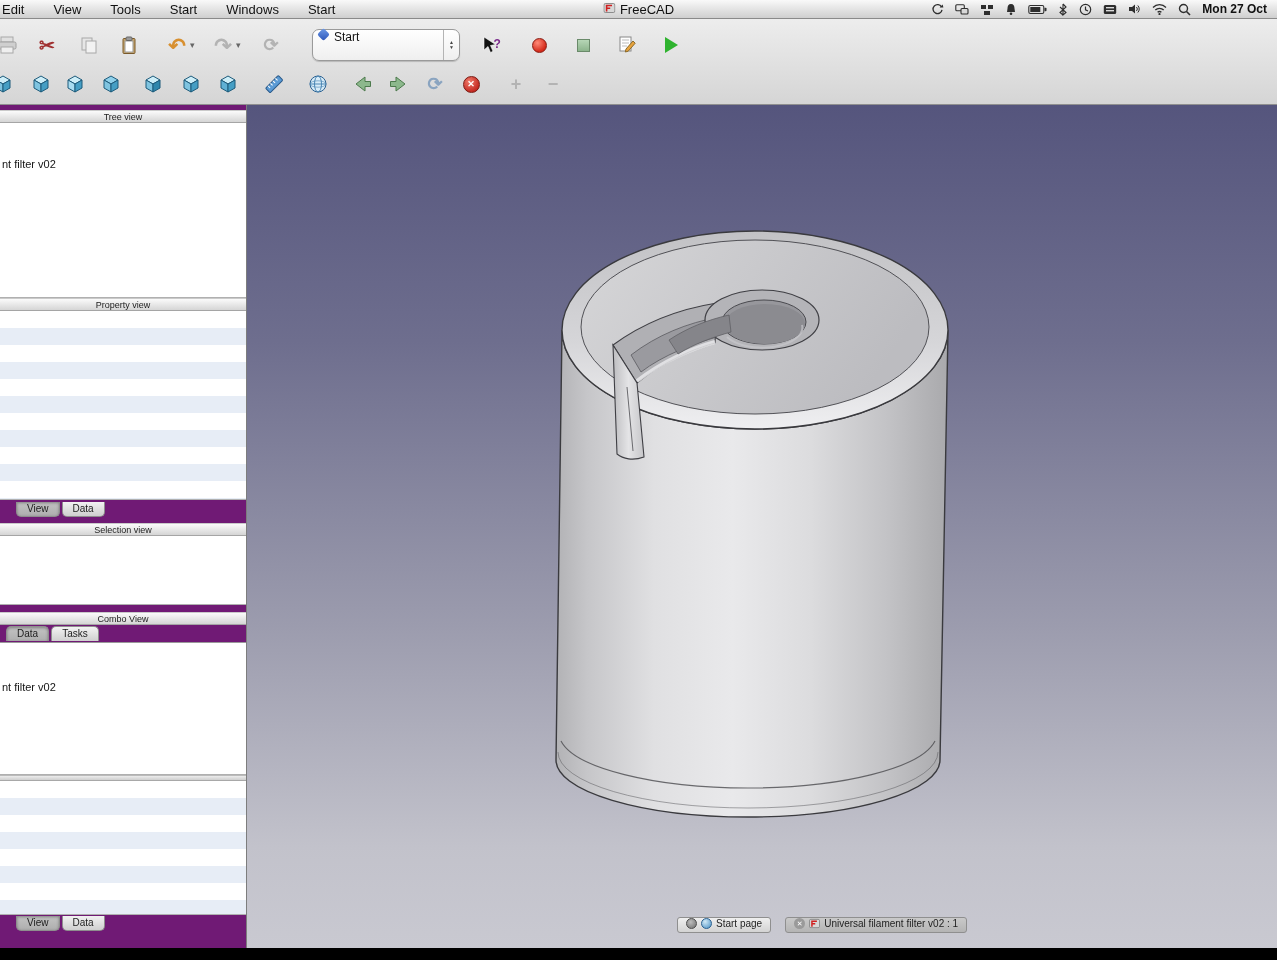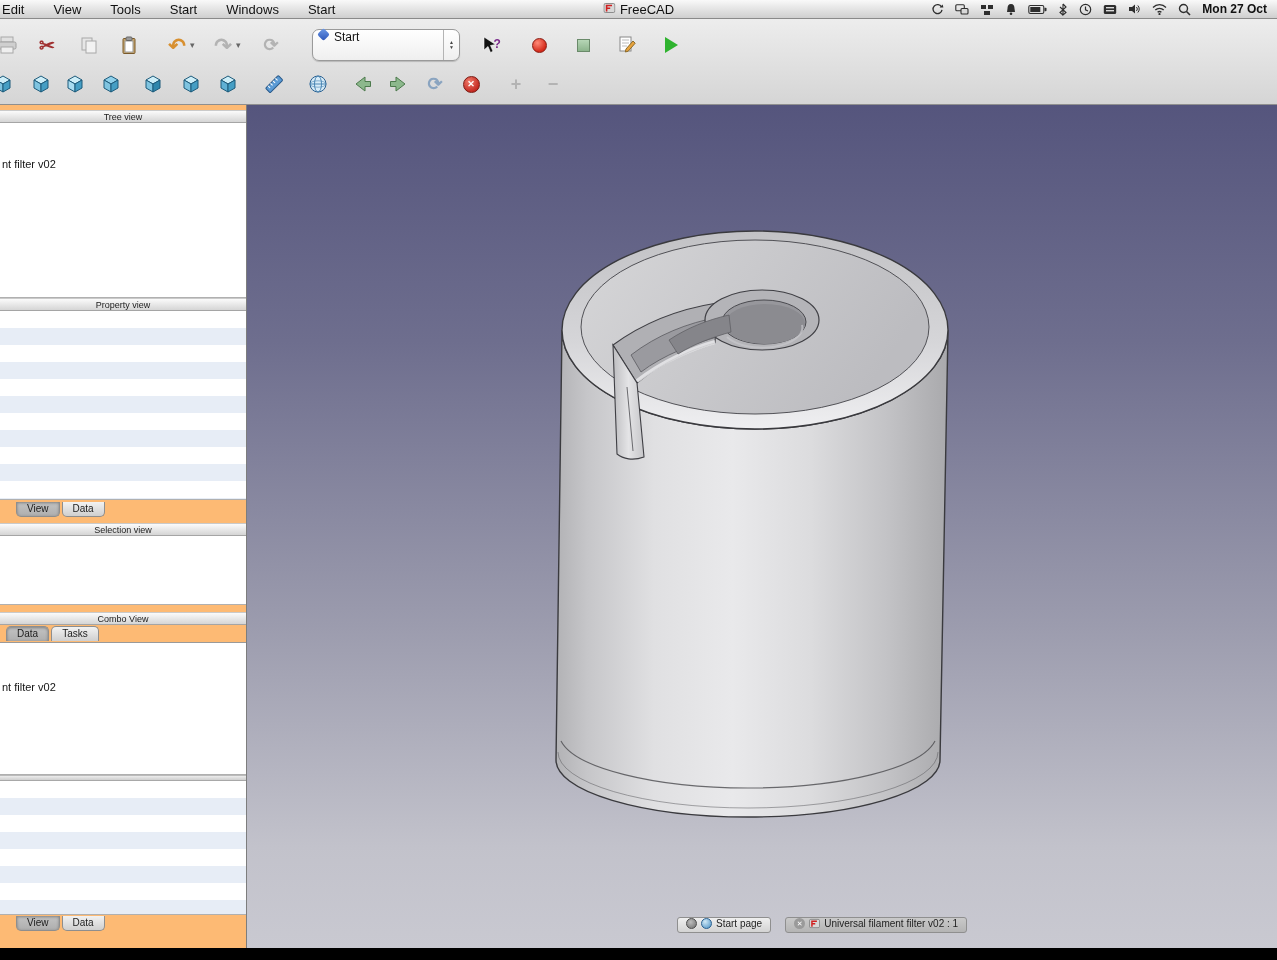--- a/index.html
+++ b/index.html
@@ -33,21 +33,21 @@
   .stepper { margin-left:auto; width:16px; height:100%; border-left:1px solid #b4b4b4; display:flex;
              flex-direction:column; align-items:center; justify-content:center; font-size:5px; line-height:5px; color:#444; }
   .rec { width:15px; height:15px; border-radius:50%; background:radial-gradient(circle at 35% 30%, #ff8a78, #d42a1a 70%); border:1px solid #8a1a10; }
   .stopsq { width:13px; height:13px; background:linear-gradient(#b6d6b6,#8cb48c); border:1px solid #6a8a6a; }
   .playtri { width:0; height:0; border-top:8px solid transparent; border-bottom:8px solid transparent; border-left:13px solid #2fb32f; }
   .redx { width:17px; height:17px; border-radius:50%; background:radial-gradient(circle at 35% 30%, #ef7a6a, #c42a22 72%);
           border:1px solid #7a1a12; color:#fff; font-size:9px; font-weight:bold; display:flex; align-items:center; justify-content:center; }
 
   
   .main { display:flex; height:843px; }
-  .sidebar { width:247px; position:relative; background:#fdba74; border-right:1px solid #7d7d7d; overflow:hidden; flex:0 0 auto; }
+  .sidebar { width:247px; position:relative; background:#701a75; border-right:1px solid #7d7d7d; overflow:hidden; flex:0 0 auto; }
   .hdr { position:absolute; left:0; width:246px; height:13px; background:linear-gradient(#fbfbfb,#d5d5d5);
          border-top:1px solid #cacaca; border-bottom:1px solid #a5a5a5; font-size:9px; line-height:12px;
          text-align:center; color:#222; }
   .white-panel { position:absolute; left:0; width:246px; background:#fff; border-bottom:1px solid #b0b0b0; }
   .grid { position:absolute; left:0; width:246px;
           background:repeating-linear-gradient(180deg,#ffffff 0px,#ffffff 17px,#e7edf6 17px,#e7edf6 34px);
           border-bottom:1px solid #b0b0b0; }
   .tree-item { display:block; font-weight:normal; font-size:11px; color:#141414; padding-left:2px; white-space:nowrap; }
   .mini-tabs { position:absolute; display:flex; gap:2px; }
   .mini-tab { font-size:10px; color:#1c1c1c; padding:0 10px; height:15px; line-height:14px;

